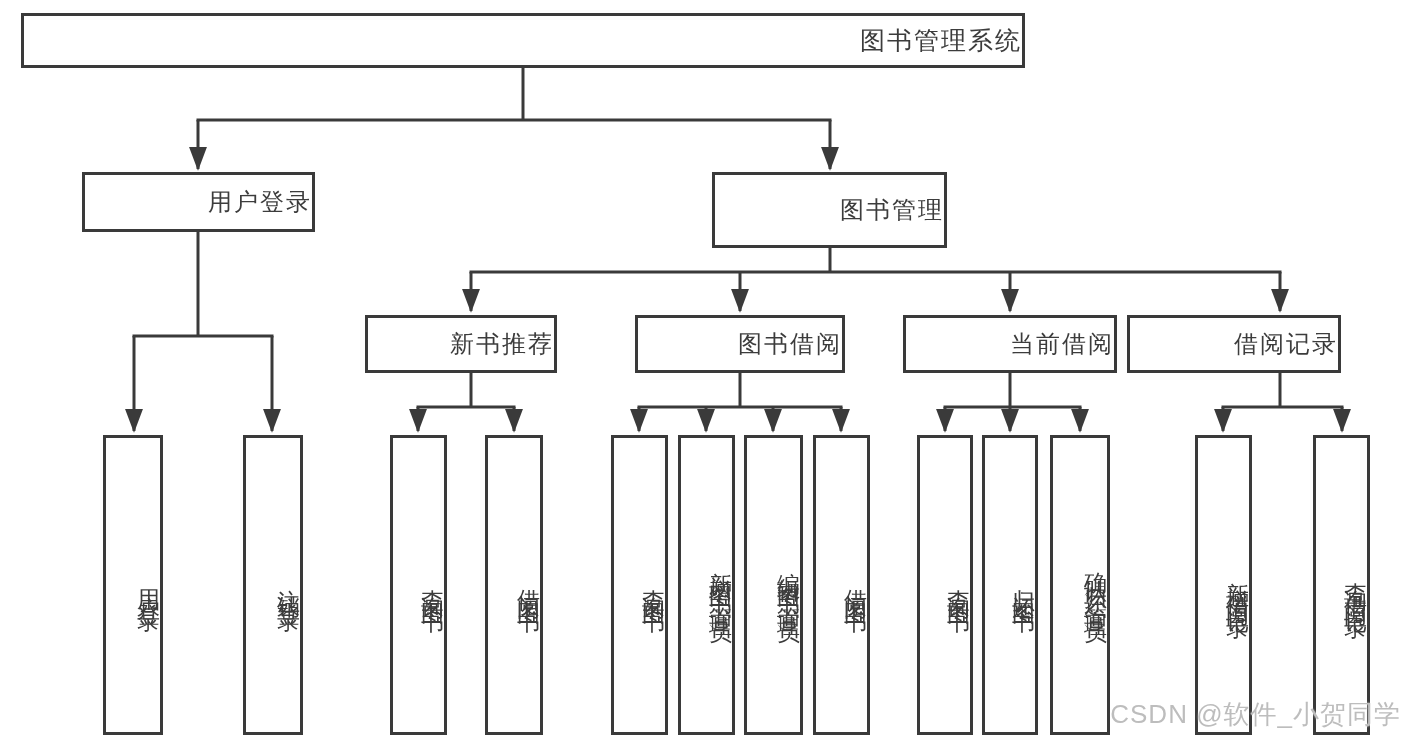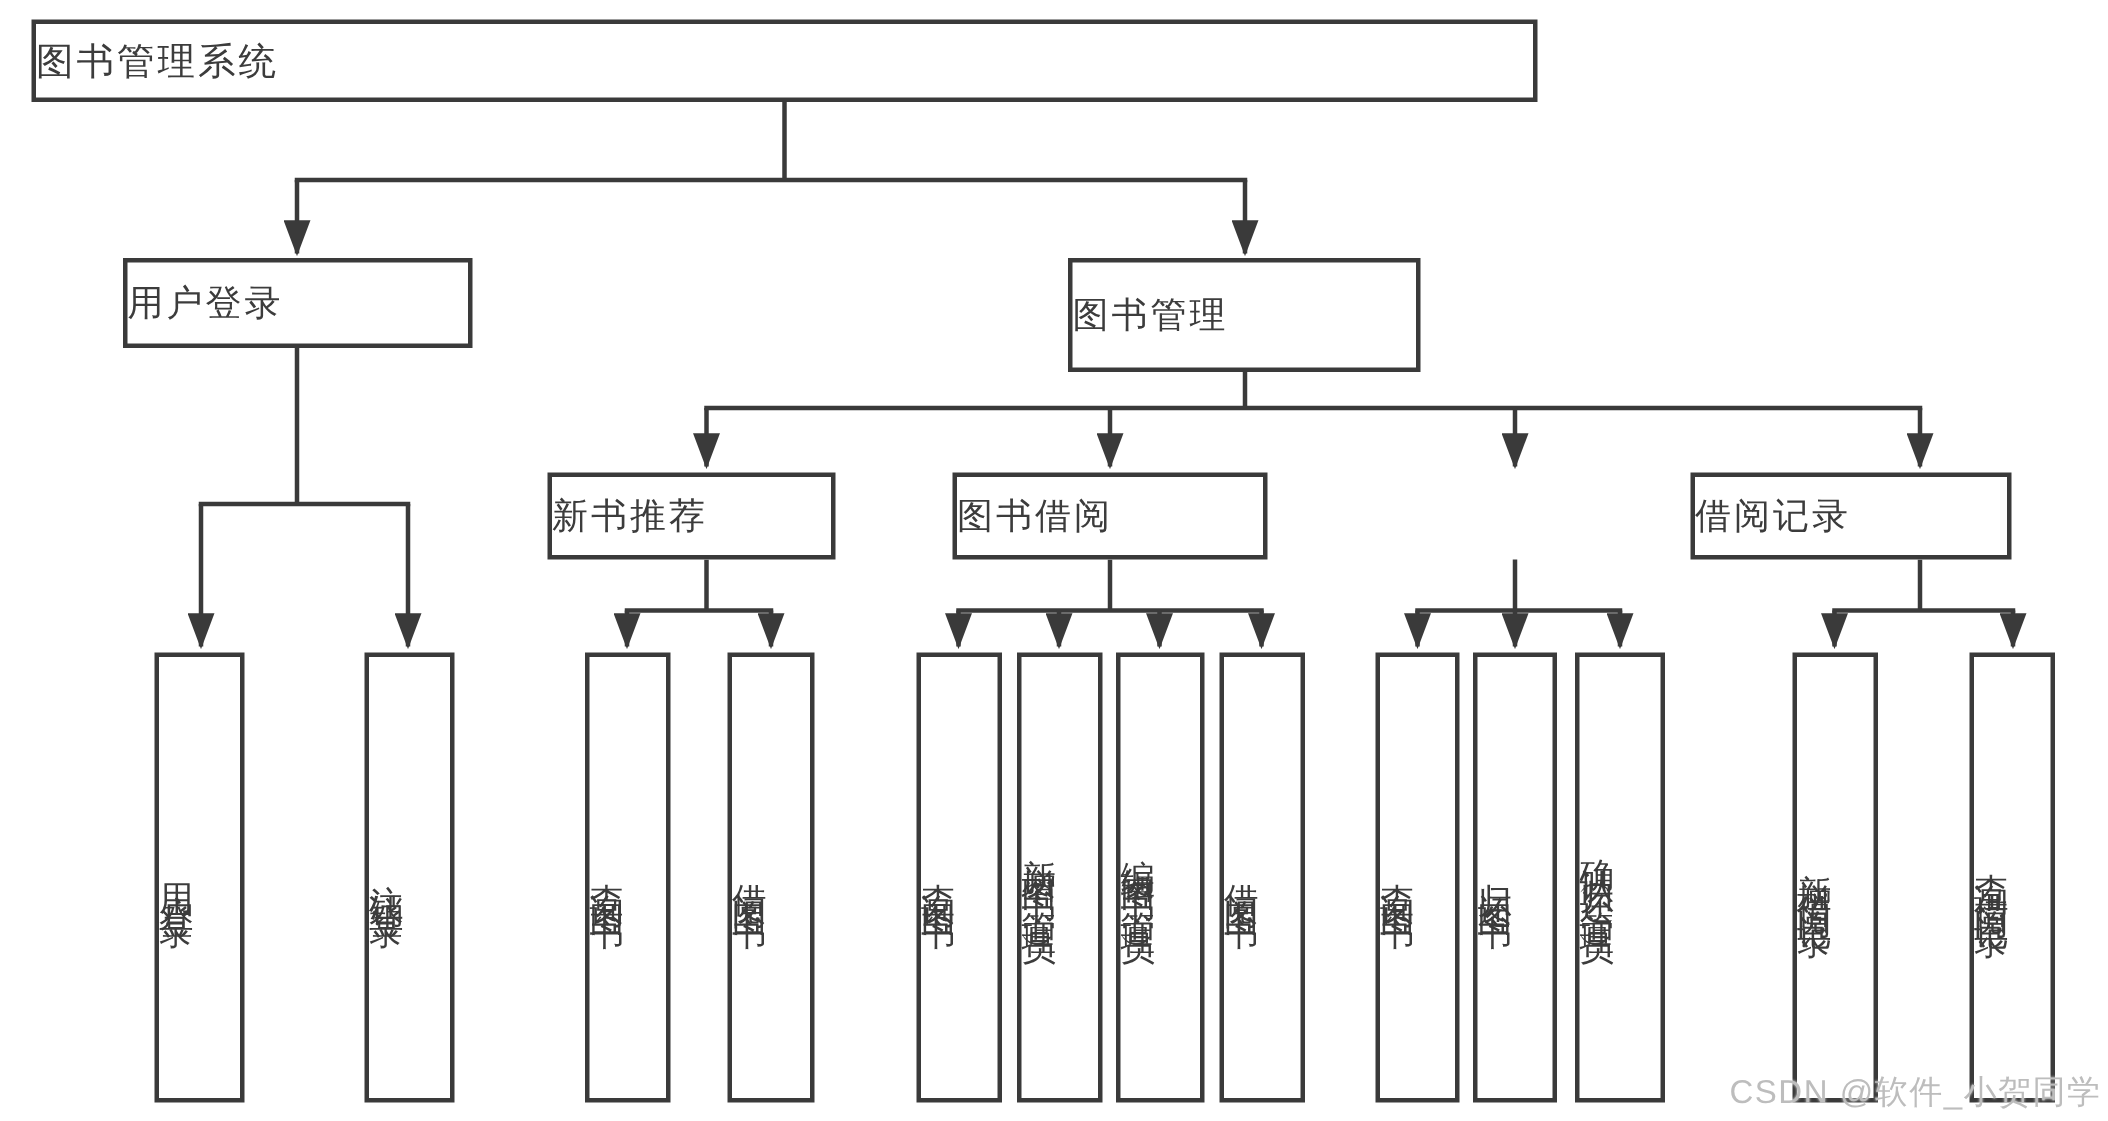--- a/index.html
+++ b/index.html
@@ -27,39 +27,39 @@
     height: 747px;
   }
   .connectors line { stroke: var(--line); stroke-width: 3; }
   #arrowhead path { fill: var(--line); }
   .node {
     position: absolute;
     border: 3px solid var(--line);
     background: var(--background);
     display: flex;
     align-items: center;
-    justify-content: flex-start;
+    justify-content: flex-end;
     color: var(--text);
   }
   .node-h { font-size: 24px; letter-spacing: 2px; }
   .node-root { font-size: 25px; }
   .node-v {
     font-size: 23px;
   }
   .node-v .label-v {
     writing-mode: vertical-rl;
     text-orientation: mixed;
     letter-spacing: 7px;
     line-height: 1;
   }
   .watermark {
     position: absolute;
     right: 4px;
-    bottom: 4px;
-    font-size: 22px;
+    bottom: 15px;
+    font-size: 26px;
     color: var(--watermark);
     text-shadow: 0 0 2px #ffffff;
     letter-spacing: 1px;
     white-space: nowrap;
   }
 </style>
 </head>
 <body>
 
 <div class="canvas">
@@ -136,20 +136,23 @@
   <div class="node node-h" style="left:712px; top:172px; width:235px; height:76px;">
     <span>图书管理</span>
   </div>
 
   <div class="node node-h" style="left:365px; top:315px; width:192px; height:58px;">
     <span>新书推荐</span>
   </div>
   <div class="node node-h" style="left:635px; top:315px; width:210px; height:58px;">
     <span>图书借阅</span>
   </div>
+  <div class="node node-h" style="left:903px; top:315px; width:214px; height:58px;">
+    <span>当前借阅</span>
+  </div>
   <div class="node node-h" style="left:1127px; top:315px; width:214px; height:58px;">
     <span>借阅记录</span>
   </div>
 
   <div class="node node-v" style="left:103px; top:435px; width:60px; height:300px;">
     <span class="label-v">用户登录</span>
   </div>
   <div class="node node-v" style="left:243px; top:435px; width:60px; height:300px;">
     <span class="label-v">注销登录</span>
   </div>

